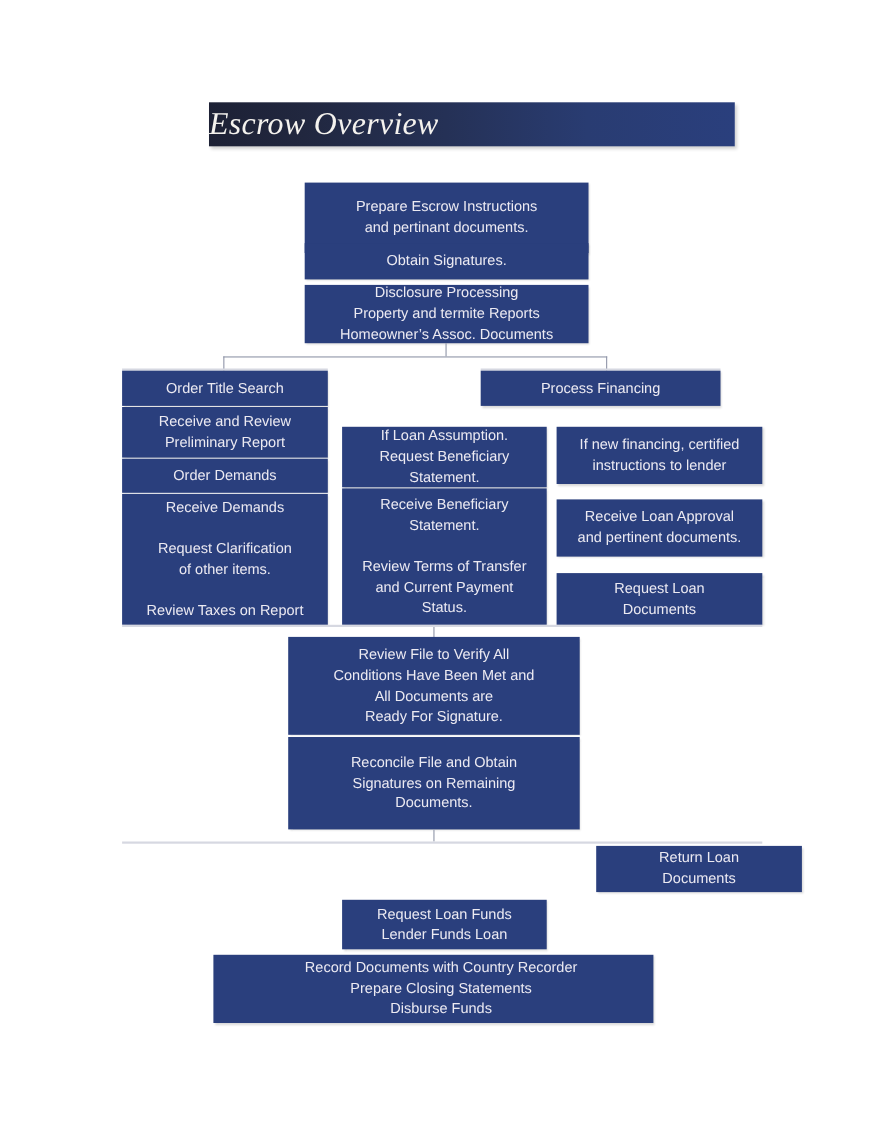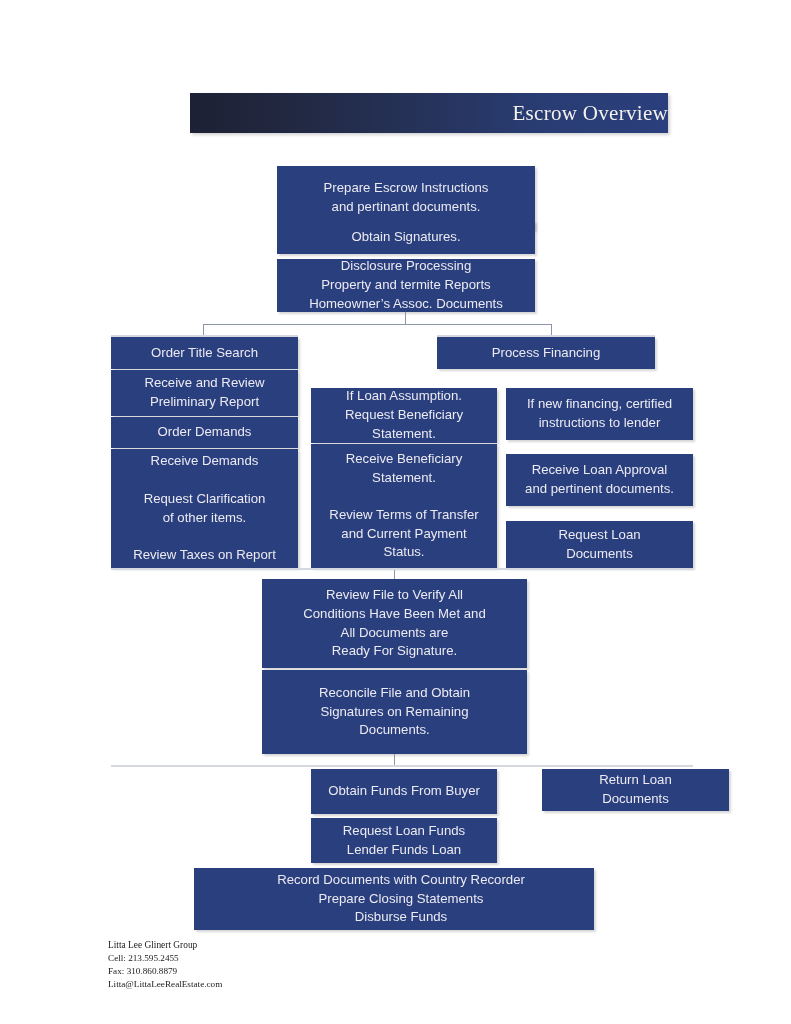--- a/index.html
+++ b/index.html
@@ -30,26 +30,27 @@
     height: 40px;
     background: linear-gradient(to right, #1d2135 0%, #21273f 18%, #253156 45%, #293c72 72%, #2a3f7d 100%);
     box-shadow: 2px 2px 3px rgba(0,0,0,0.18);
   }
   .title-text {
     position: absolute;
     left: 0;
     right: 0;
     top: 50%;
     transform: translateY(-50%);
-    text-align: right;
+    text-align: left;
     color: #f4f2ee;
     font-family: "Liberation Serif", "DejaVu Serif", serif;
-    font-size: 21px;
+    font-size: 29px;
     letter-spacing: 0.3px;
     white-space: nowrap;
+    font-style: italic;
   }
 
   
   .node {
     position: absolute;
     background: #2a3f7d;
     color: #eceaf2;
     font-size: 13.2px;
     line-height: 1.42;
     text-align: center;
@@ -161,32 +162,25 @@
 Ready For Signature.</div>
 
   <div class="node" style="left:262px; top:670px; width:265px; height:84px;">Reconcile File and Obtain
 Signatures on Remaining
 Documents.</div>
 
   <div class="conn v" style="left:394px; top:754px; height:11px;"></div>
   <div class="rule" style="left:111px; top:765px; width:582px;"></div>
 
 
-  <div class="node" style="left:311px; top:769px; width:186px; height:45px;">Obtain Funds From Buyer</div>
 
   <div class="node" style="left:506px; top:769px; width:187px; height:42px;margin-left:36px;">Return Loan
 Documents</div>
 
   <div class="node" style="left:311px; top:818px; width:186px; height:45px;">Request Loan Funds
 Lender Funds Loan</div>
 
   <div class="node" style="left:194px; top:868px; width:400px; height:62px;padding-left:20px;">Record Documents with Country Recorder
 Prepare Closing Statements
 Disburse Funds</div>
 
-  <div class="footer">
-    <div class="name">Litta Lee Glinert Group</div>
-    <div>Cell: 213.595.2455</div>
-    <div>Fax: 310.860.8879</div>
-    <div>Litta@LittaLeeRealEstate.com</div>
-  </div>
 
 </div>
 
 </body></html>

